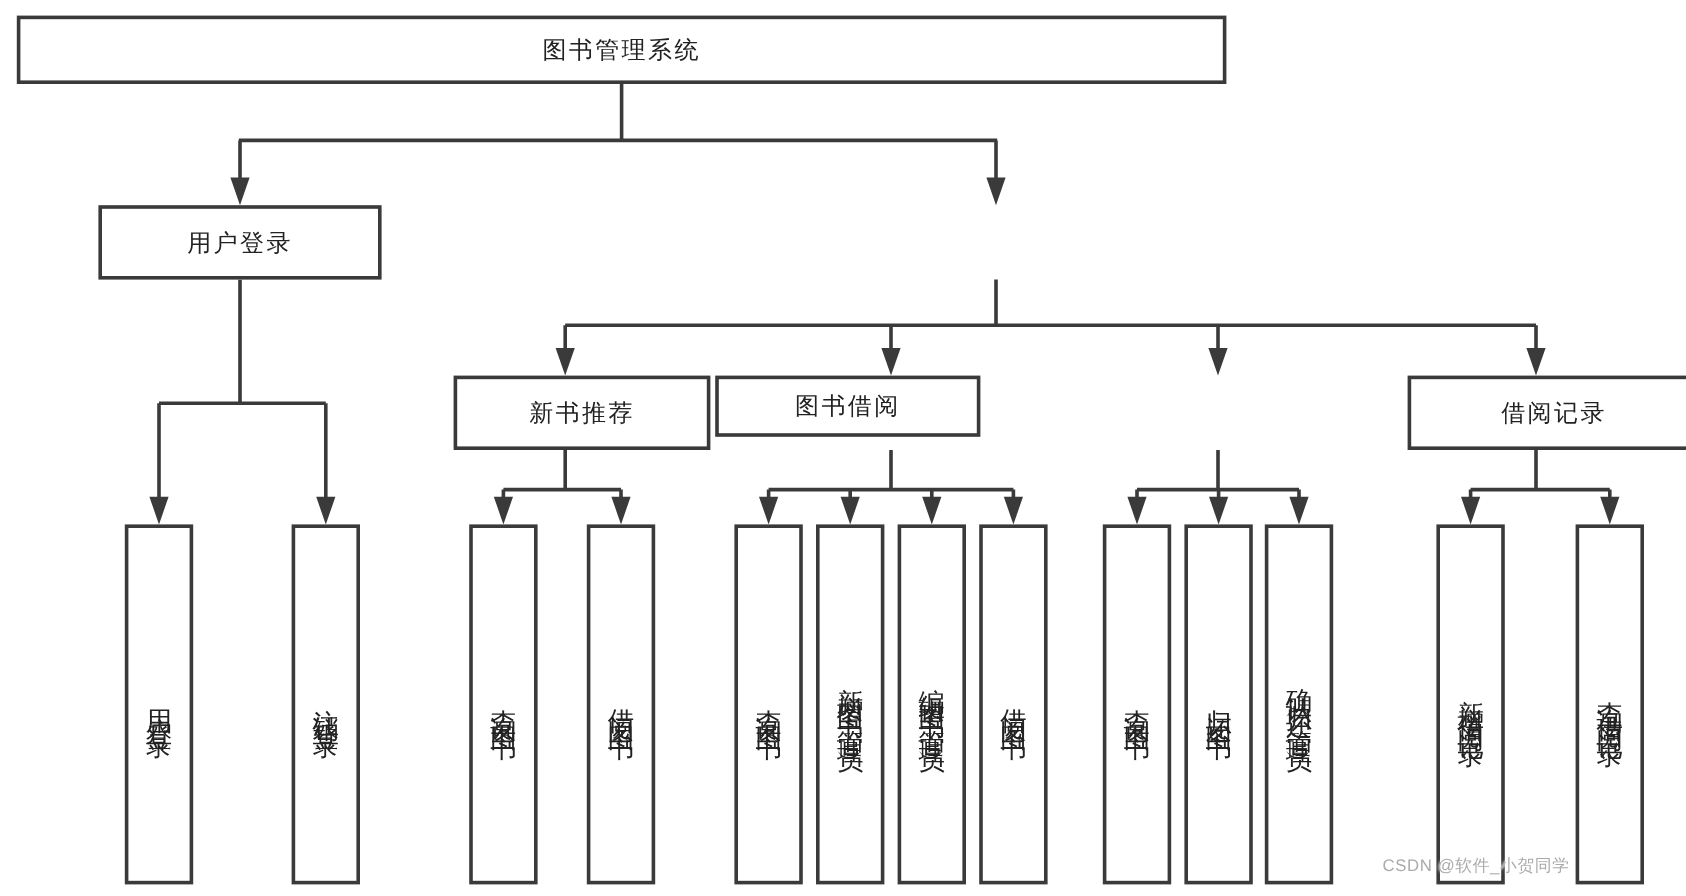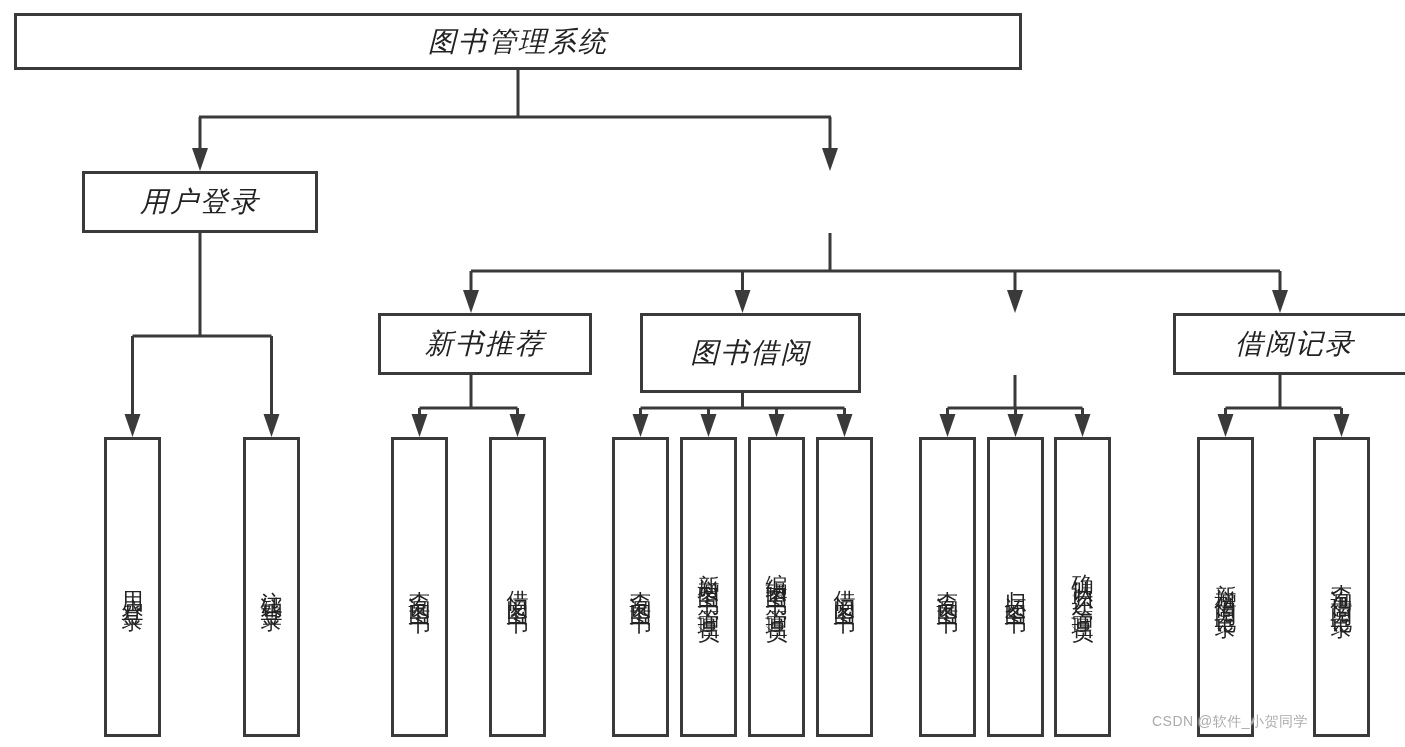--- a/index.html
+++ b/index.html
@@ -13,24 +13,23 @@
   .wires{position:absolute;left:0;top:0;width:1405px;height:747px;}
   .box{
     position:absolute;
     box-sizing:border-box;
     background:#ffffff;
     border:3px solid #3a3a3a;
     display:flex;align-items:center;justify-content:center;
     color:#222222;
   }
   .h{
-    font-size:28px;
+    font-size:20px;
     letter-spacing:2px;
     white-space:nowrap;
-    font-style:italic;
   }
   .leaf{
     width:57px;height:300px;top:437px;
     writing-mode:vertical-rl;
     text-orientation:mixed;
     font-size:22px;
     letter-spacing:7px;
     line-height:1;
   }
   .watermark{
@@ -87,21 +86,21 @@
       <polygon points="1217.5,414 1233.5,414 1225.5,437"></polygon>
       <polygon points="1333.5,414 1349.5,414 1341.5,437"></polygon>
     </g>
   </svg>
 
   <div class="box h" style="left:14px;top:13px;width:1008px;height:57px">图书管理系统</div>
 
   <div class="box h" style="left:82px;top:171px;width:236px;height:62px">用户登录</div>
 
   <div class="box h" style="left:378px;top:313px;width:214px;height:62px">新书推荐</div>
-  <div class="box h" style="left:640px;top:313px;width:221px;height:80px">图书借阅</div>
+  <div class="box h" style="left:596px;top:313px;width:221px;height:51px">图书借阅</div>
   <div class="box h" style="left:1173px;top:313px;width:244px;height:62px">借阅记录</div>
 
   <div class="box leaf" style="left:104px">用户登录</div>
   <div class="box leaf" style="left:243px">注销登录</div>
   <div class="box leaf" style="left:391px">查询图书</div>
   <div class="box leaf" style="left:489px">借阅图书</div>
   <div class="box leaf" style="left:612px">查询图书</div>
   <div class="box leaf" style="left:680px">新增图书（管理员）</div>
   <div class="box leaf" style="left:748px">编辑图书（管理员）</div>
   <div class="box leaf" style="left:816px">借阅图书</div>

